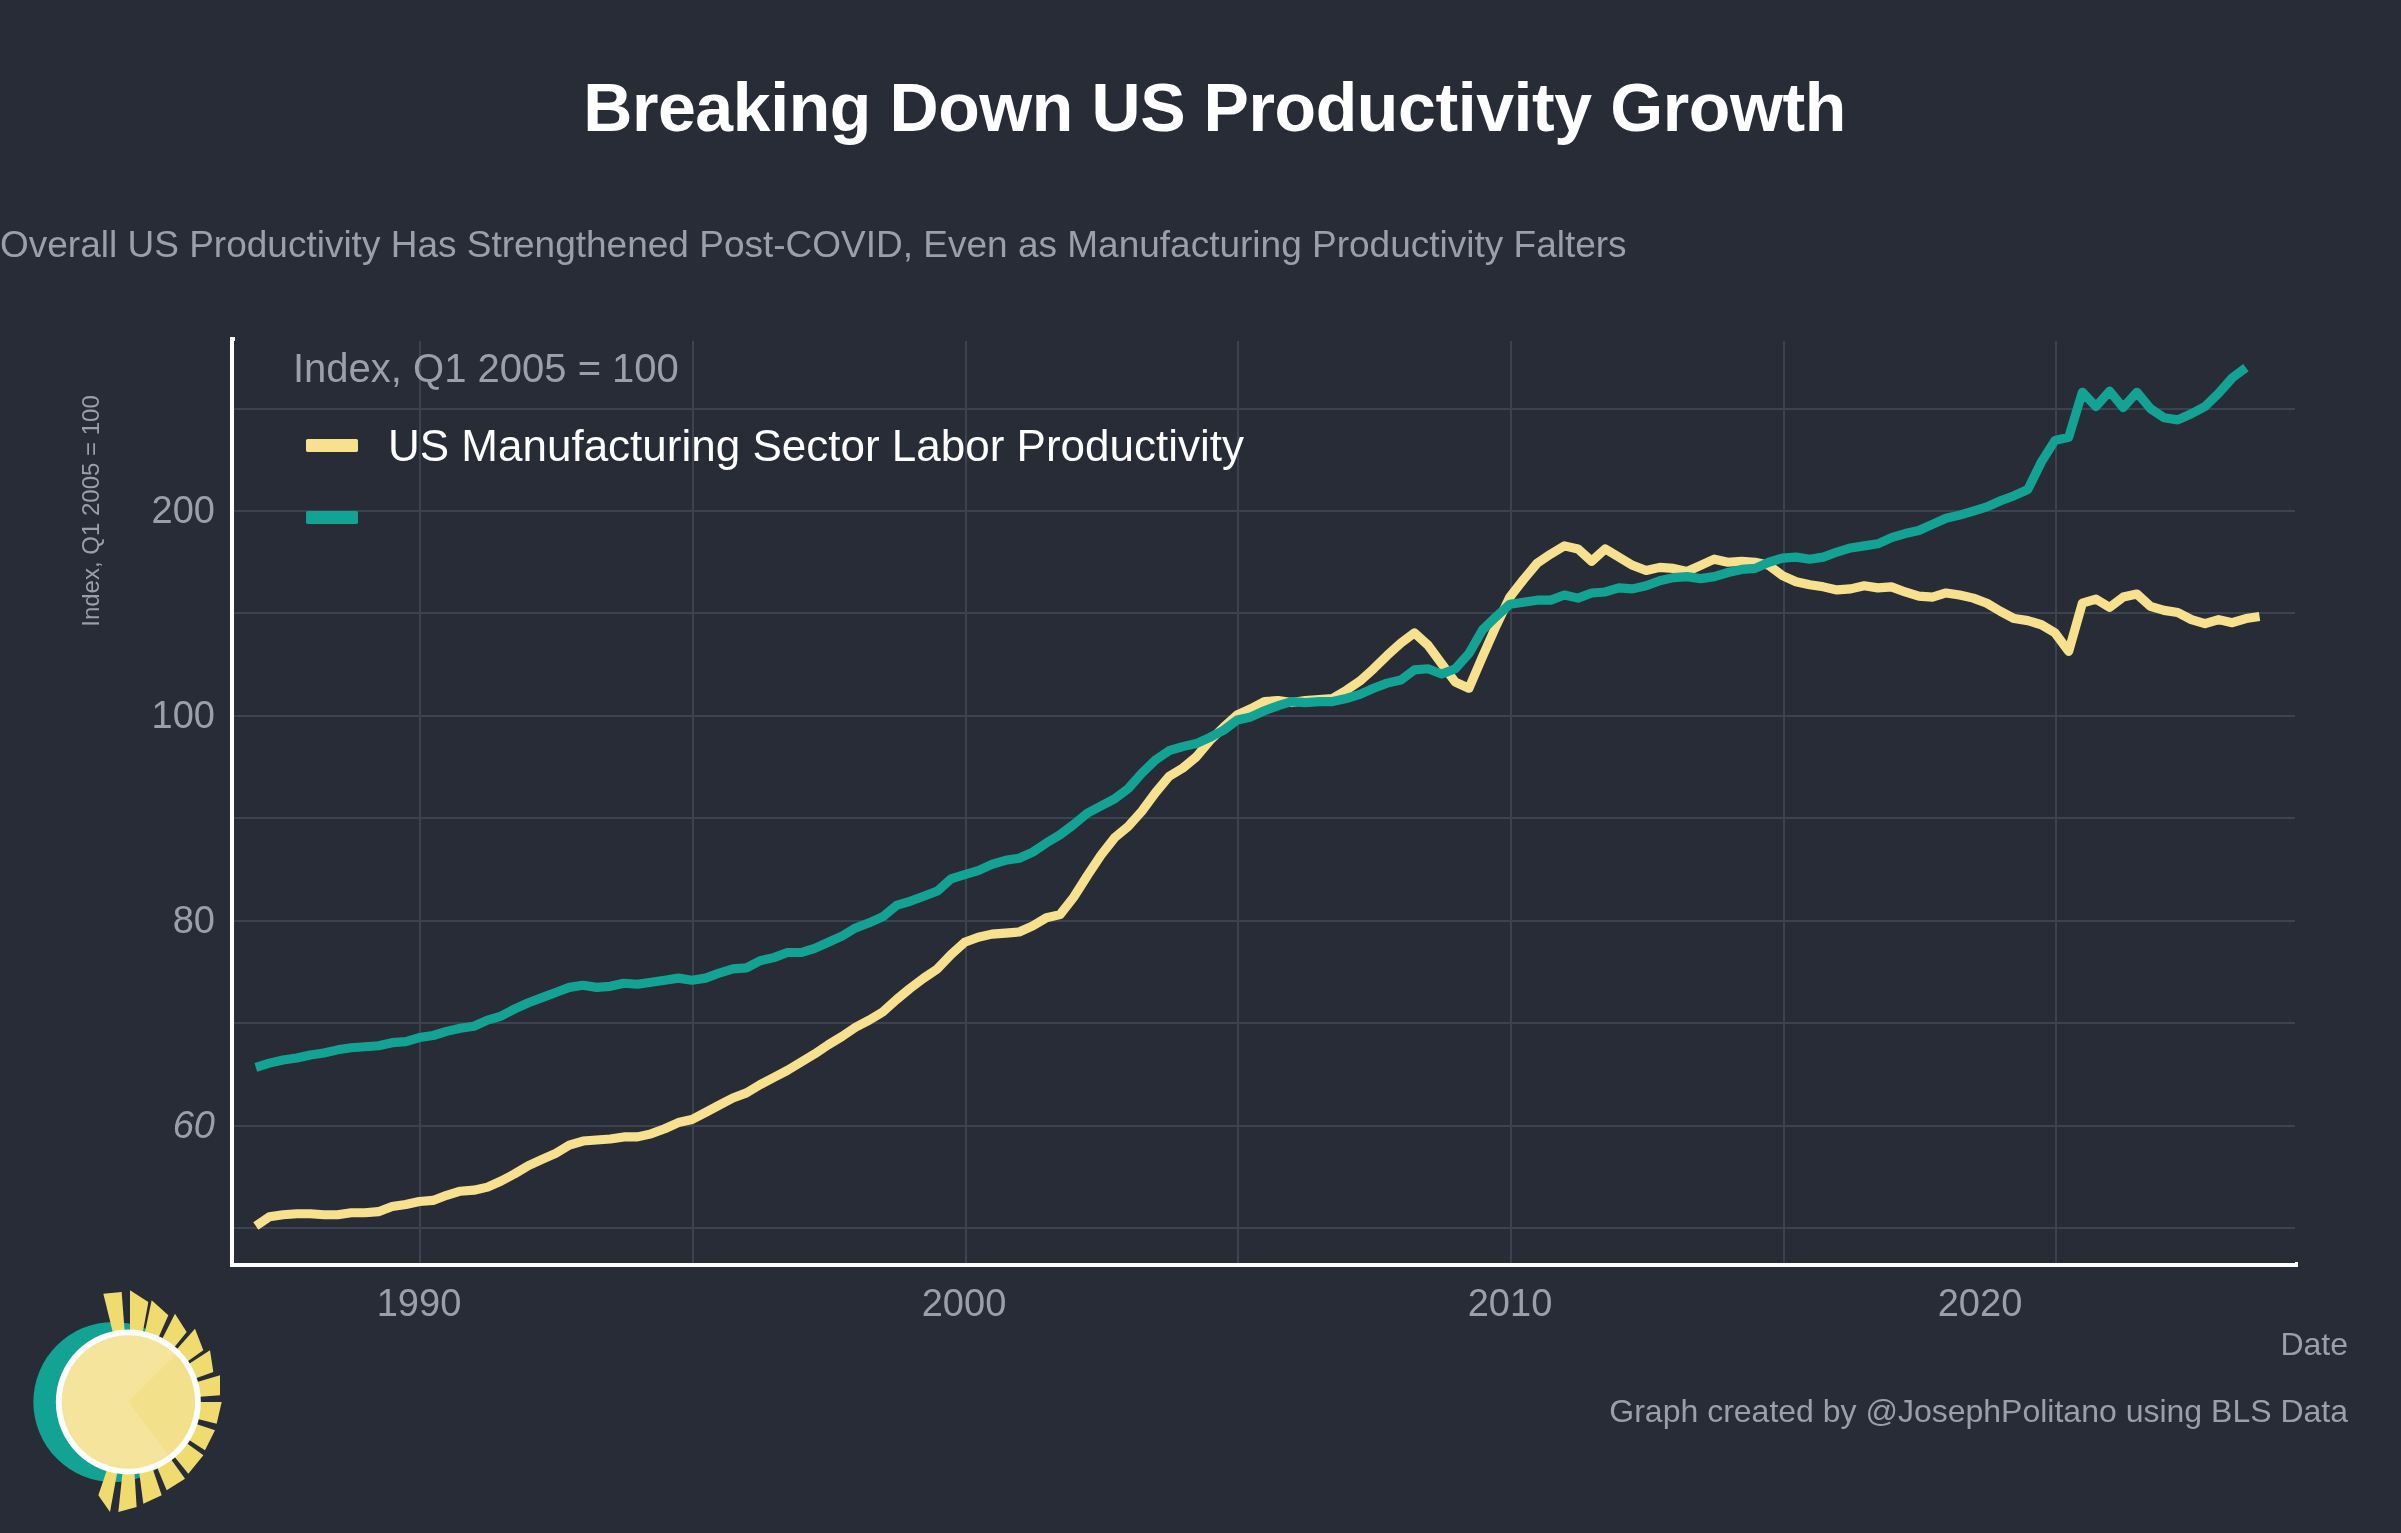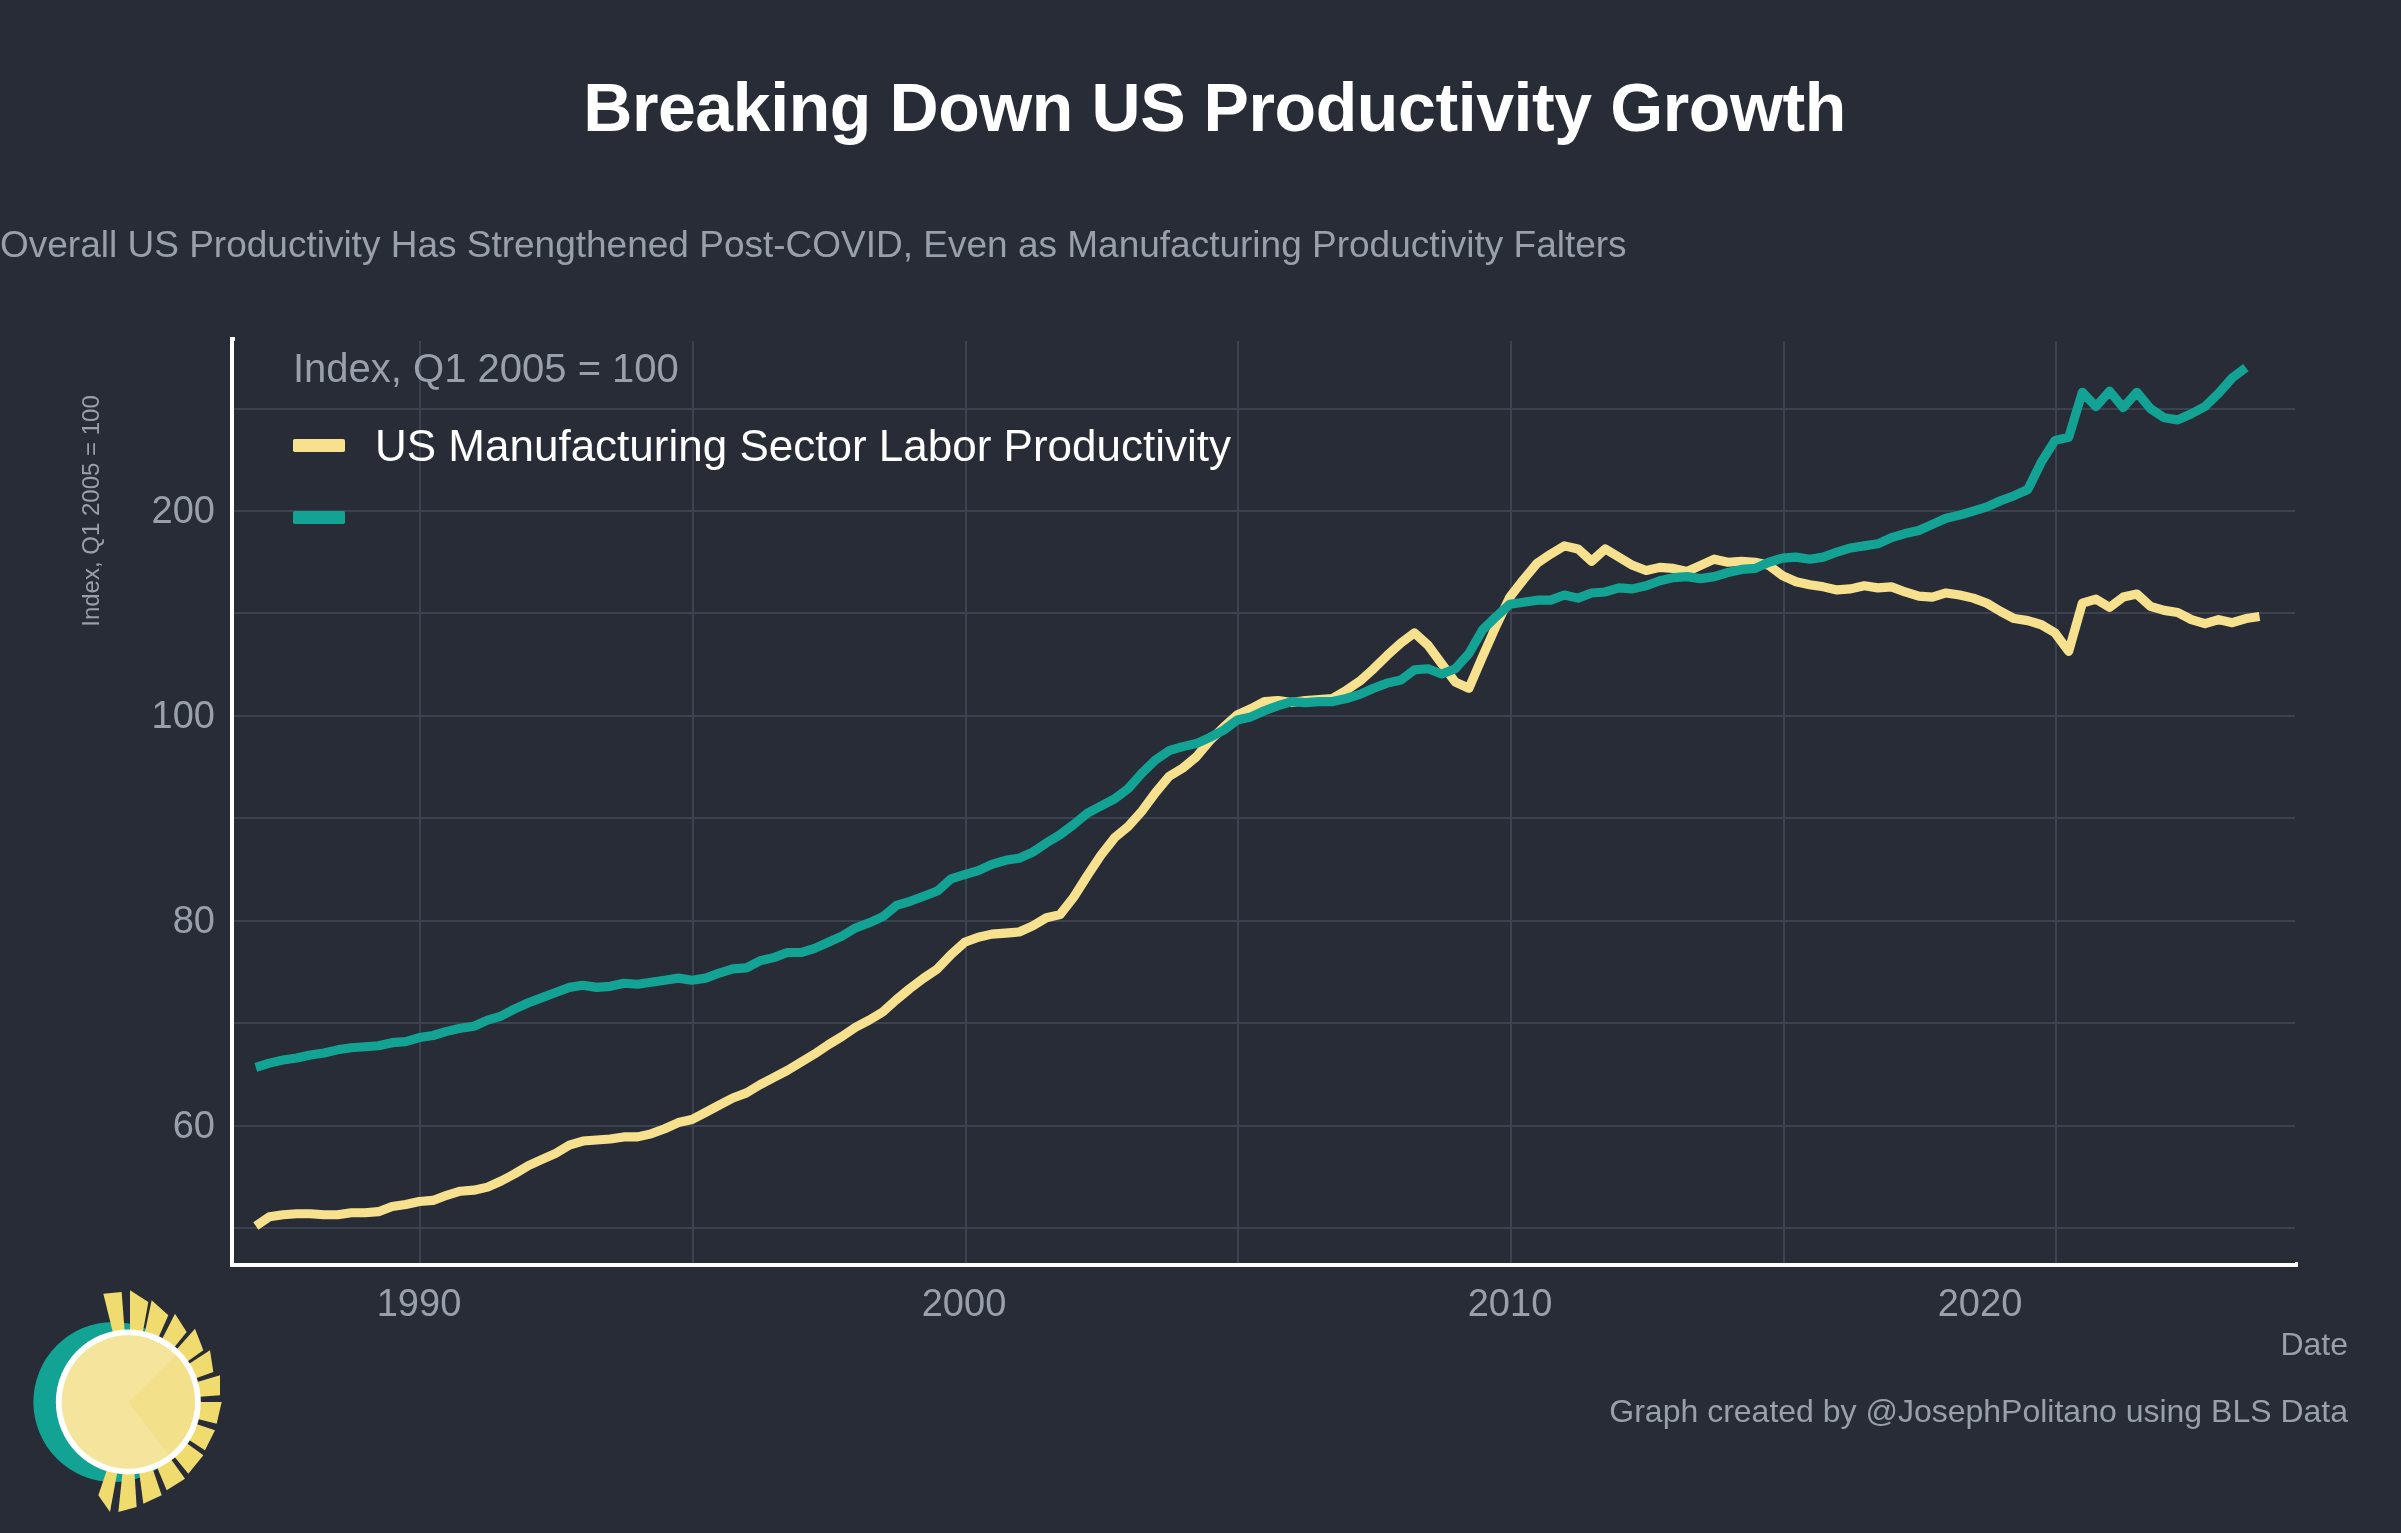--- a/index.html
+++ b/index.html
@@ -155,21 +155,21 @@
     position: absolute;
     left: 293px;
     top: 348px;
     color: #9aa0ab;
     font-size: 40px;
     line-height: 1;
     white-space: nowrap;
   }
   #legend {
     position: absolute;
-    left: 293px;
+    left: 306px;
     top: 424px;
     display: flex;
     flex-direction: column;
     gap: 29px;
   }
   .legend-row {
     display: flex;
     align-items: center;
     height: 43px;
   }
@@ -240,21 +240,21 @@
         <div class="gridline-v" style="left: 1549px;"></div>
         <div class="gridline-v" style="left: 1821px;"></div>
       </div>
     <svg id="series-svg" viewBox="0 0 2477 1108" preserveAspectRatio="none">
         <path class="series-path" d="M26.21,1063.68 L42.59,1052.60 L58.98,1050.14 L75.36,1048.91 L91.74,1048.91 L108.12,1050.14 L124.51,1050.14 L140.89,1047.68 L157.27,1047.68 L173.65,1046.44 L190.03,1040.29 L206.42,1037.83 L222.80,1034.13 L239.18,1032.90 L255.56,1026.75 L271.95,1021.82 L288.33,1020.59 L304.71,1016.90 L321.09,1009.51 L337.47,1000.89 L353.86,991.04 L370.24,983.66 L386.62,976.27 L403.00,966.42 L419.39,961.50 L435.77,960.27 L452.15,959.04 L468.53,956.57 L484.92,956.57 L501.30,952.88 L517.68,946.72 L534.06,939.34 L550.44,935.64 L566.83,927.03 L583.21,918.41 L599.59,909.79 L615.97,903.64 L632.36,893.79 L648.74,885.17 L665.12,876.55 L681.50,866.70 L697.88,856.85 L714.27,845.77 L730.65,835.92 L747.03,824.84 L763.41,816.23 L779.80,806.38 L796.18,791.60 L812.56,778.06 L828.94,765.75 L845.33,754.67 L861.71,737.44 L878.09,722.66 L894.47,716.51 L910.85,712.81 L927.24,711.58 L943.62,710.35 L960.00,702.96 L976.38,693.12 L992.77,689.42 L1009.15,668.49 L1025.53,642.64 L1041.91,618.02 L1058.29,597.09 L1074.68,583.55 L1091.06,565.08 L1107.44,542.92 L1123.82,523.22 L1140.21,513.37 L1156.59,499.83 L1172.97,480.13 L1189.35,464.13 L1205.74,449.36 L1222.12,441.97 L1238.50,433.35 L1254.88,432.12 L1271.26,434.58 L1287.65,432.12 L1304.03,430.89 L1320.41,429.66 L1336.79,419.81 L1353.18,408.73 L1369.56,393.96 L1385.94,377.95 L1402.32,363.18 L1418.71,350.87 L1435.09,365.64 L1451.47,387.80 L1467.85,409.96 L1484.23,417.35 L1500.62,379.18 L1517.00,342.25 L1533.38,307.78 L1549.76,286.85 L1566.15,267.15 L1582.53,256.07 L1598.91,246.22 L1615.29,249.92 L1631.67,264.69 L1648.06,249.92 L1664.44,259.76 L1680.82,269.61 L1697.20,275.77 L1713.59,272.08 L1729.97,273.31 L1746.35,277.00 L1762.73,269.61 L1779.12,262.23 L1795.50,265.92 L1811.88,264.69 L1828.26,265.92 L1844.64,269.61 L1861.03,281.92 L1877.41,289.31 L1893.79,293.00 L1910.17,295.47 L1926.56,299.16 L1942.94,297.93 L1959.32,294.24 L1975.70,296.70 L1992.08,295.47 L2008.47,301.62 L2024.85,306.55 L2041.23,307.78 L2057.61,302.85 L2074.00,305.32 L2090.38,309.01 L2106.76,315.16 L2123.14,325.01 L2139.53,333.63 L2155.91,336.09 L2172.29,341.02 L2188.67,350.87 L2205.05,373.03 L2221.44,315.16 L2237.82,310.24 L2254.20,320.09 L2270.58,307.78 L2286.97,304.08 L2303.35,318.86 L2319.73,323.78 L2336.11,326.24 L2352.49,334.86 L2368.88,339.79 L2385.26,334.86 L2401.64,338.56 L2418.02,333.63 L2434.41,331.17" stroke="#f8e18e"></path>
         <path class="series-path" d="M26.21,872.86 L42.59,867.93 L58.98,864.24 L75.36,861.78 L91.74,858.08 L108.12,855.62 L124.51,851.93 L140.89,849.47 L157.27,848.24 L173.65,847.00 L190.03,843.31 L206.42,842.08 L222.80,837.16 L239.18,834.69 L255.56,829.77 L271.95,826.08 L288.33,823.61 L304.71,816.23 L321.09,811.30 L337.47,802.68 L353.86,795.30 L370.24,789.14 L386.62,782.99 L403.00,776.83 L419.39,774.37 L435.77,776.83 L452.15,775.60 L468.53,771.91 L484.92,773.14 L501.30,770.68 L517.68,768.21 L534.06,765.75 L550.44,768.21 L566.83,765.75 L583.21,759.60 L599.59,754.67 L615.97,753.44 L632.36,744.82 L648.74,741.13 L665.12,734.97 L681.50,734.97 L697.88,730.05 L714.27,722.66 L730.65,715.28 L747.03,705.43 L763.41,699.27 L779.80,691.88 L796.18,678.34 L812.56,673.42 L828.94,667.26 L845.33,661.11 L861.71,646.33 L878.09,641.41 L894.47,636.48 L910.85,629.10 L927.24,624.17 L943.62,621.71 L960.00,614.32 L976.38,603.24 L992.77,593.40 L1009.15,581.08 L1025.53,567.54 L1041.91,558.92 L1058.29,550.31 L1074.68,538.00 L1091.06,519.53 L1107.44,503.52 L1123.82,492.44 L1140.21,487.52 L1156.59,483.83 L1172.97,476.44 L1189.35,467.82 L1205.74,455.51 L1222.12,451.82 L1238.50,444.43 L1254.88,438.28 L1271.26,433.35 L1287.65,434.58 L1304.03,433.35 L1320.41,433.35 L1336.79,429.66 L1353.18,424.73 L1369.56,417.35 L1385.94,411.19 L1402.32,407.50 L1418.71,395.19 L1435.09,393.96 L1451.47,400.11 L1467.85,393.96 L1484.23,375.49 L1500.62,347.17 L1517.00,331.17 L1533.38,316.40 L1549.76,313.93 L1566.15,311.47 L1582.53,311.47 L1598.91,305.32 L1615.29,309.01 L1631.67,302.85 L1648.06,301.62 L1664.44,296.70 L1680.82,297.93 L1697.20,294.24 L1713.59,288.08 L1729.97,284.39 L1746.35,283.16 L1762.73,285.62 L1779.12,283.16 L1795.50,278.23 L1811.88,274.54 L1828.26,273.31 L1844.64,265.92 L1861.03,261.00 L1877.41,259.76 L1893.79,262.23 L1910.17,259.76 L1926.56,253.61 L1942.94,248.68 L1959.32,246.22 L1975.70,243.76 L1992.08,236.37 L2008.47,231.45 L2024.85,227.76 L2041.23,220.37 L2057.61,212.98 L2074.00,209.29 L2090.38,204.36 L2106.76,199.44 L2123.14,192.05 L2139.53,185.90 L2155.91,178.51 L2172.29,145.27 L2188.67,119.42 L2205.05,115.72 L2221.44,61.56 L2237.82,78.79 L2254.20,60.32 L2270.58,80.02 L2286.97,61.56 L2303.35,81.25 L2319.73,92.33 L2336.11,94.80 L2352.49,87.41 L2368.88,78.79 L2385.26,62.79 L2401.64,44.32 L2418.02,32.01" stroke="#12a394"></path>
       </svg>
   </div>
 
   <div id="ytick-labels">
-      <div class="ytick-wrap" style="top: 1125px;">60</div>
+      <div class="ytick-wrap" style="top: 1125px; font-style: italic;">60</div>
       <div class="ytick-wrap" style="top: 920px;">80</div>
       <div class="ytick-wrap" style="top: 715px;">100</div>
       <div class="ytick-wrap" style="top: 510px;">200</div>
     </div>
   <div id="xtick-labels">
       <div class="xtick-wrap" style="left: 419px;">1990</div>
       <div class="xtick-wrap" style="left: 964px;">2000</div>
       <div class="xtick-wrap" style="left: 1510px;">2010</div>
       <div class="xtick-wrap" style="left: 1980px;">2020</div>
     </div>

